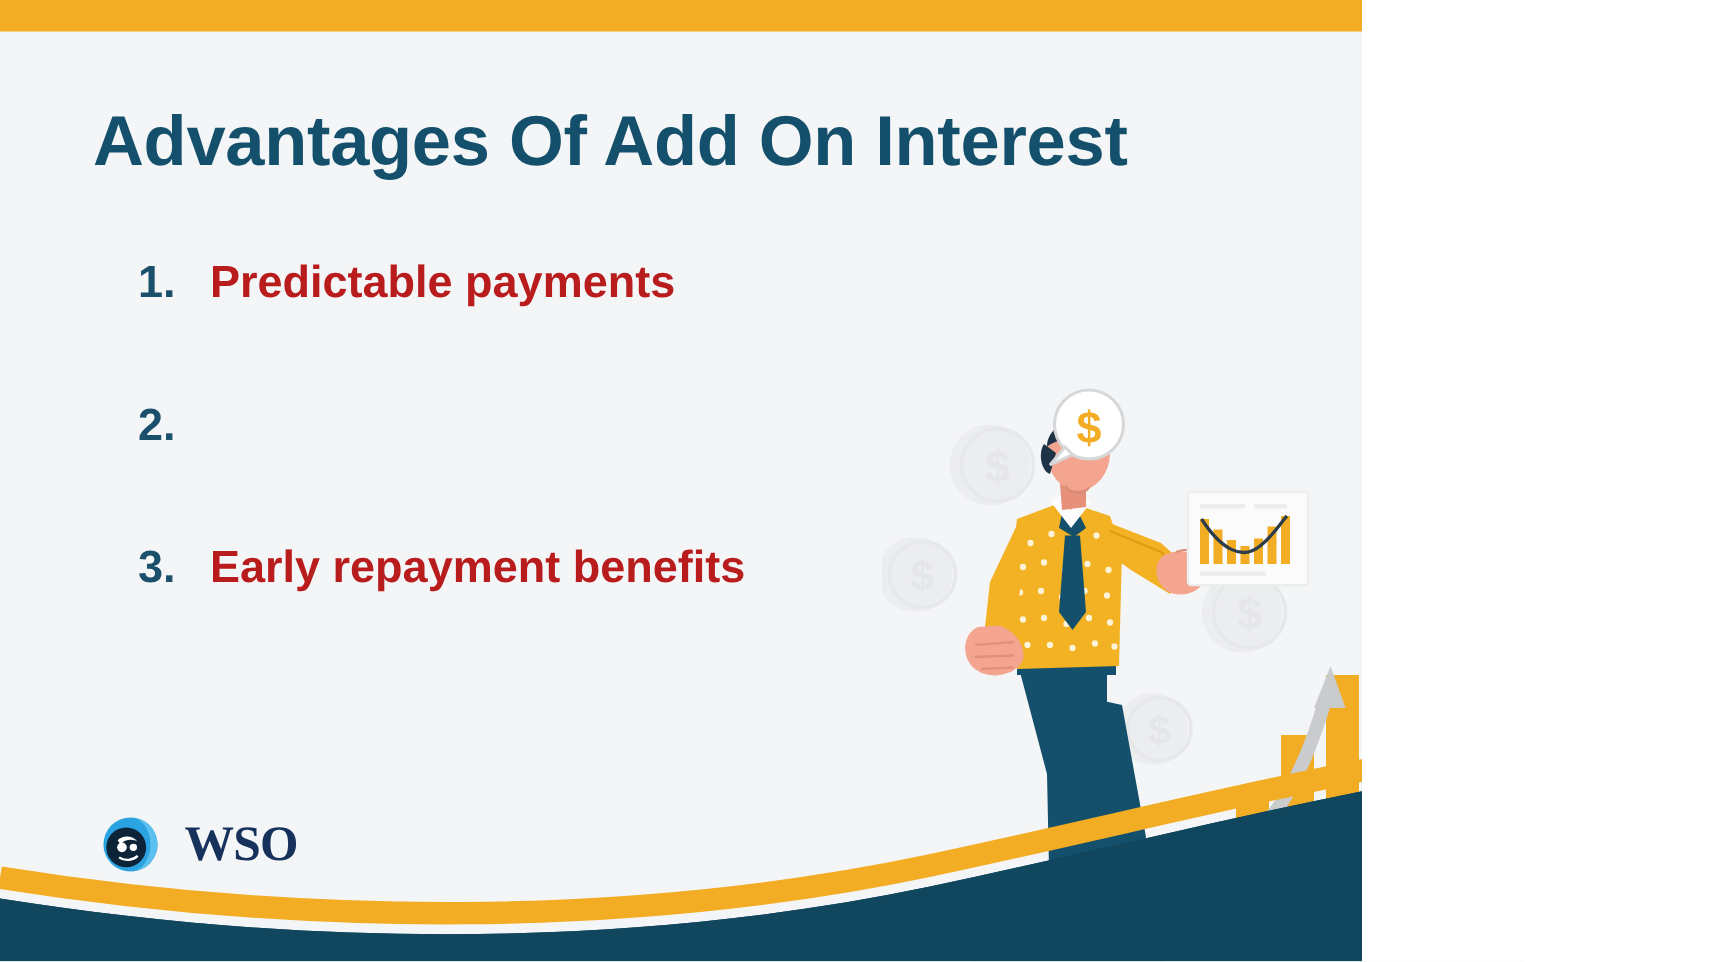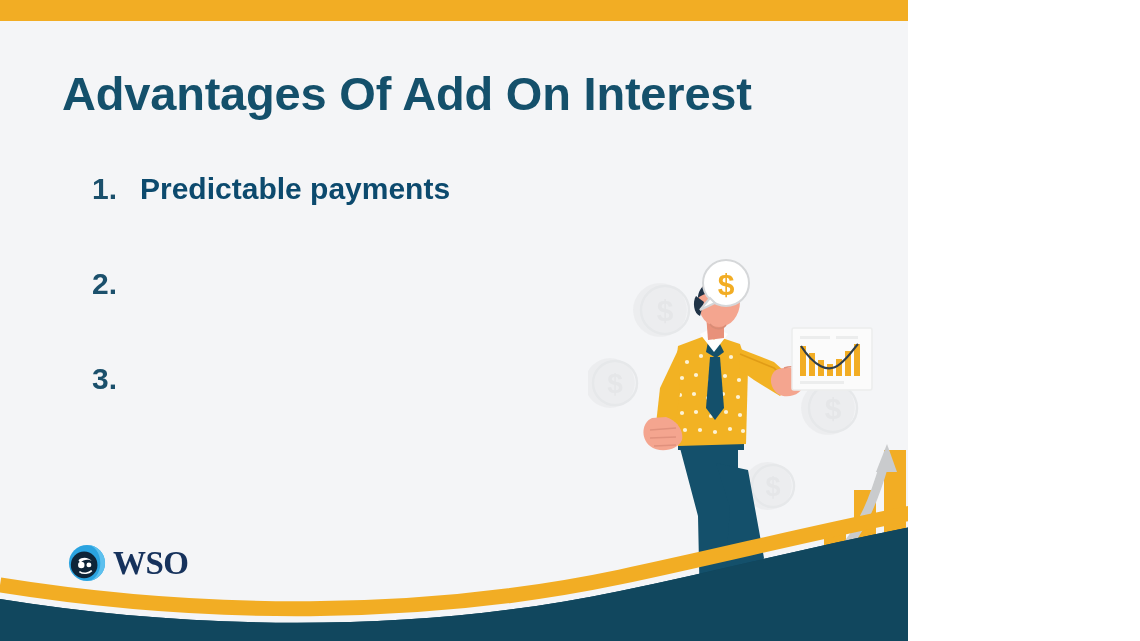--- a/index.html
+++ b/index.html
@@ -52,40 +52,40 @@
   .list-num {
     width: 48px;
     flex: 0 0 48px;
     font-size: 30px;
     font-weight: 700;
     color: #1b506c;
   }
   .list-text {
     font-size: 30px;
     font-weight: 700;
-    color: #0c4a6e;
+    color: #b91c1c;
     white-space: nowrap;
     text-align: right;
   }
   
   .wave {
     position: absolute;
     left: 0;
     bottom: 0;
     width: 1140px;
     height: 160px;
   }
   
   .logo {
     position: absolute;
     left: 68px;
     top: 544px;
     display: flex;
     align-items: center;
-    gap: 7px;
+    gap: 17px;
   }
   .logo-mark {
     width: 38px;
     height: 38px;
     flex: 0 0 38px;
   }
   .logo-text {
     font-family: "Liberation Serif", serif;
     font-weight: 700;
     font-size: 33px;
@@ -117,20 +117,21 @@
       <span class="list-num">1.</span>
       <span class="list-text">Predictable payments</span>
     </div>
 
     <div class="list-item">
       <span class="list-num">2.</span>
     </div>
 
     <div class="list-item">
       <span class="list-num">3.</span>
+      <span class="list-text">Early repayment benefits</span>
     </div>
 
   </div>
 
   <svg class="illustration" viewBox="0 0 320 383" xmlns="http://www.w3.org/2000/svg">
 
     <g opacity="0.55">
       <circle cx="72" cy="52" r="27" fill="#e7e8ea"></circle>
       <circle cx="77" cy="52" r="24" fill="none" stroke="#dcdee0" stroke-width="2.5"></circle>
       <text x="77" y="63" font-family="Liberation Sans, sans-serif" font-size="30" font-weight="700" fill="#d9dbdd" text-anchor="middle">$</text>

